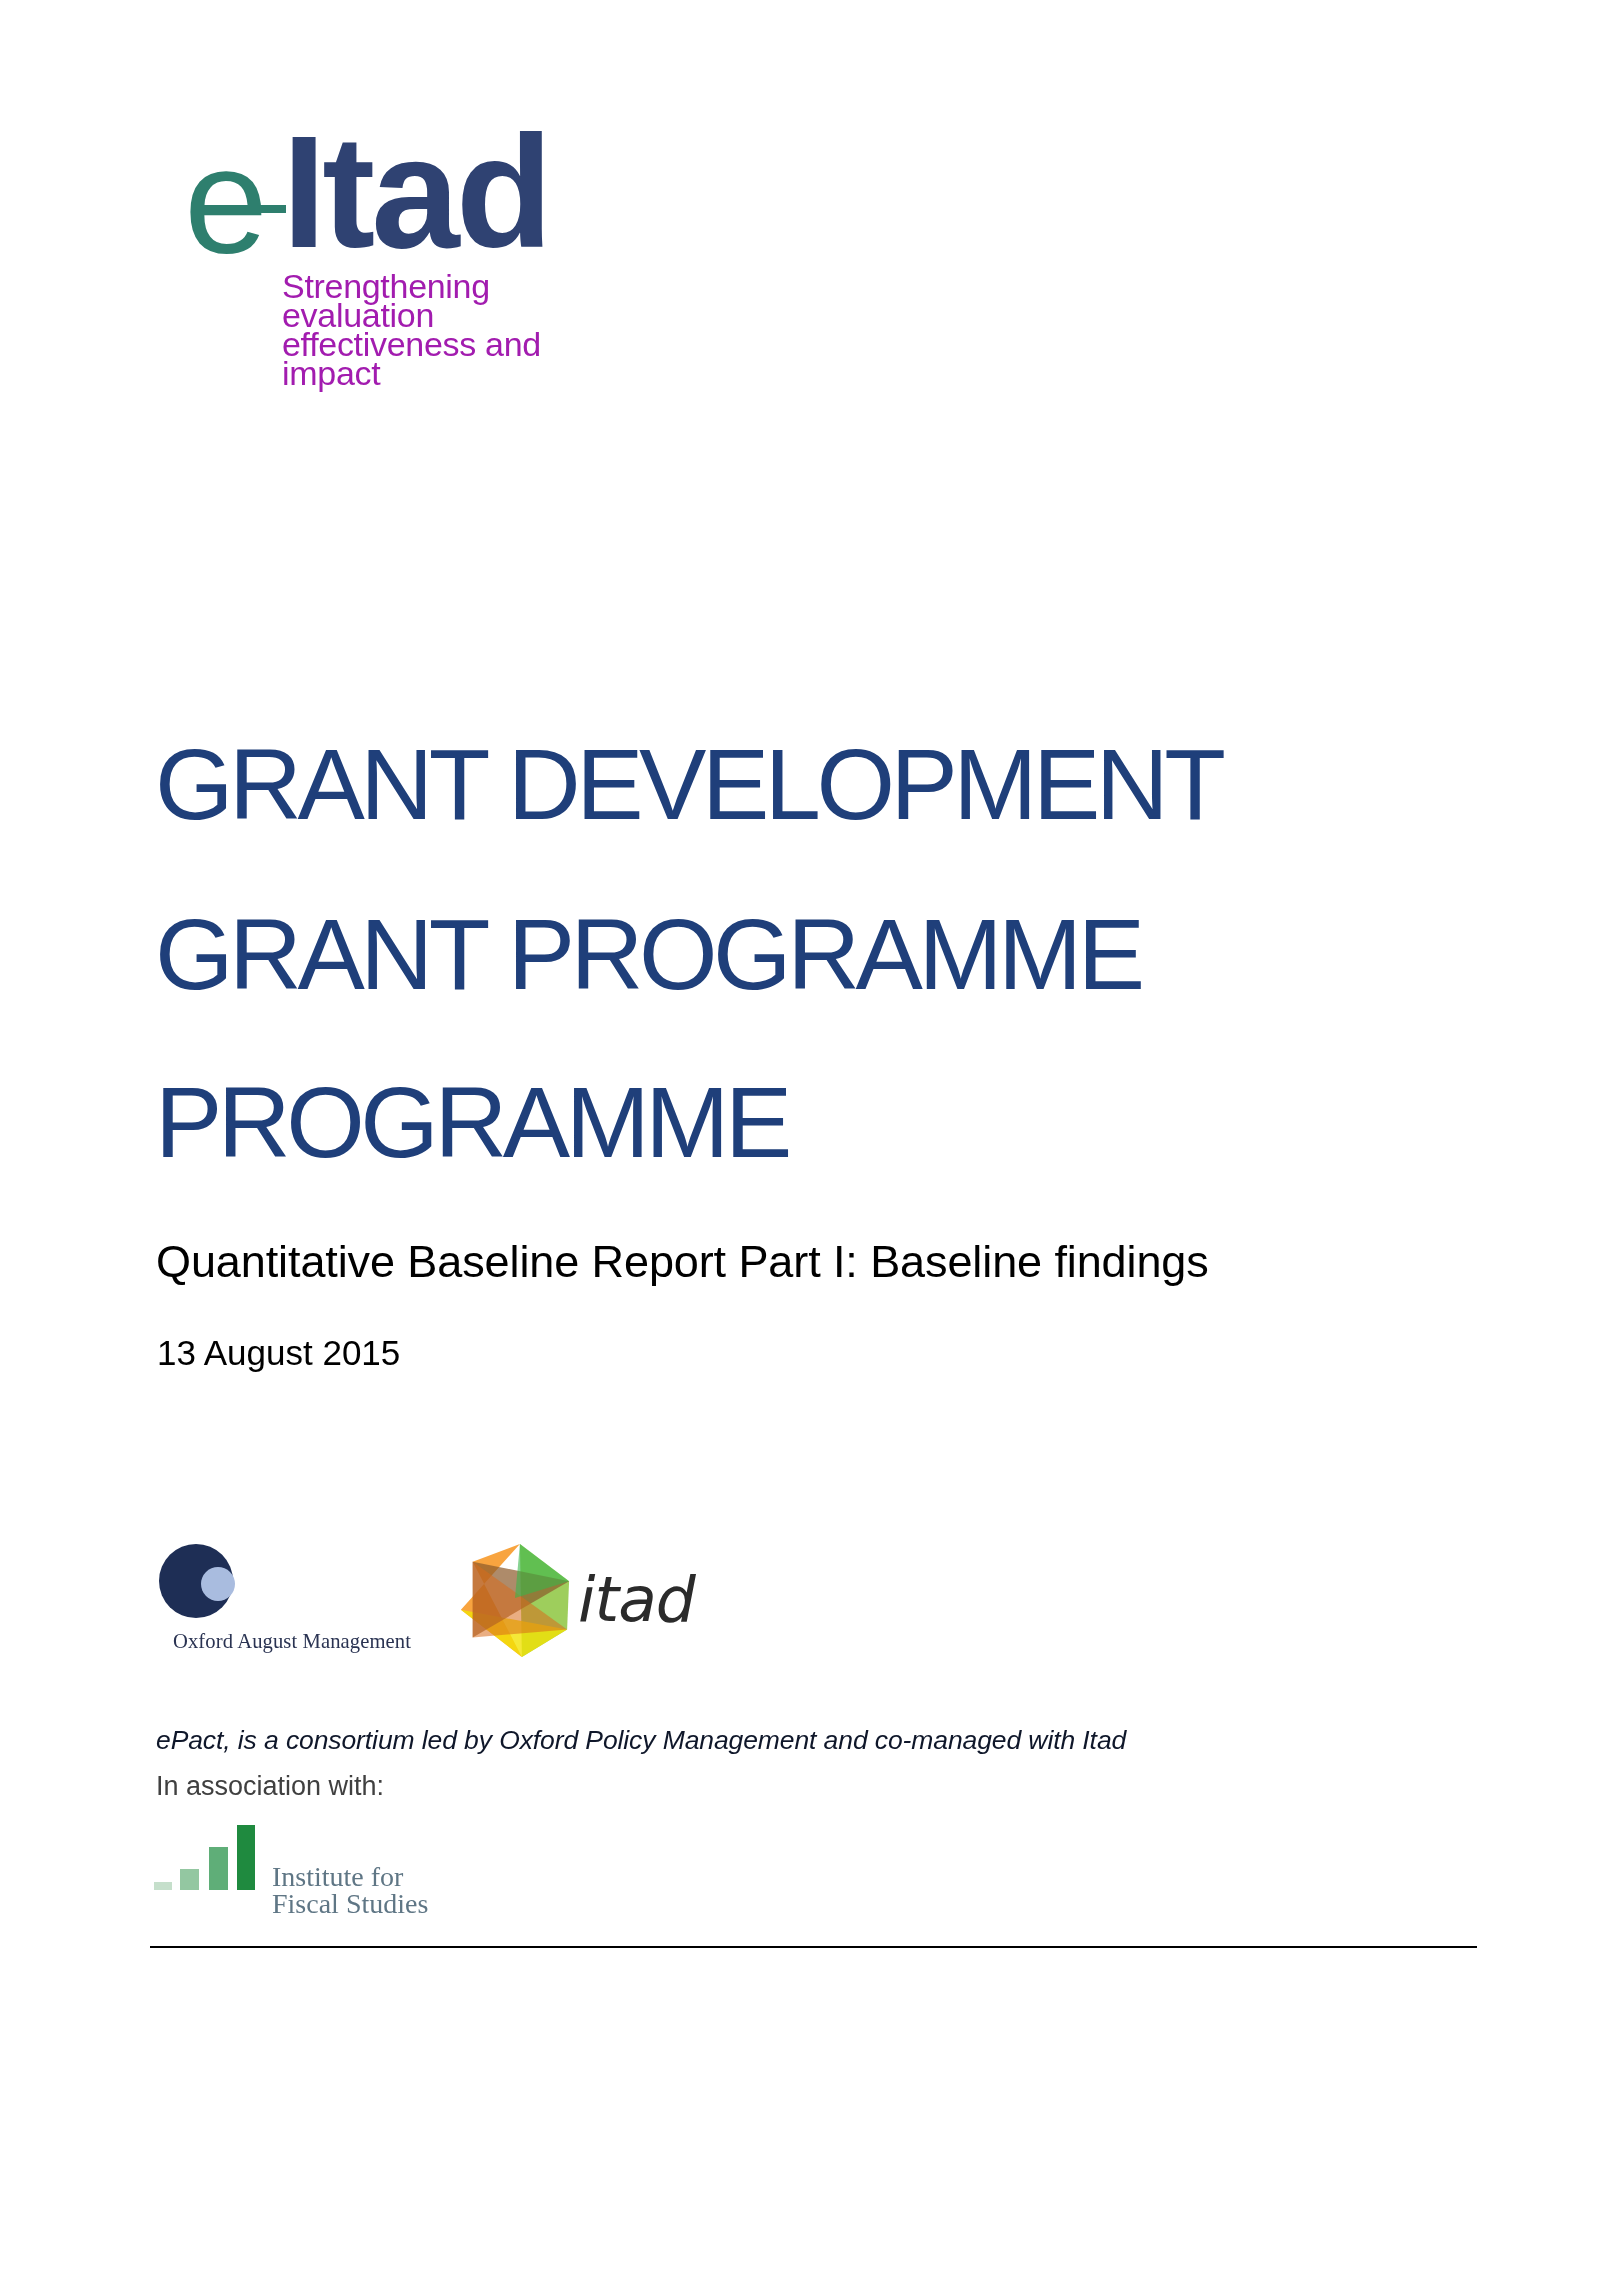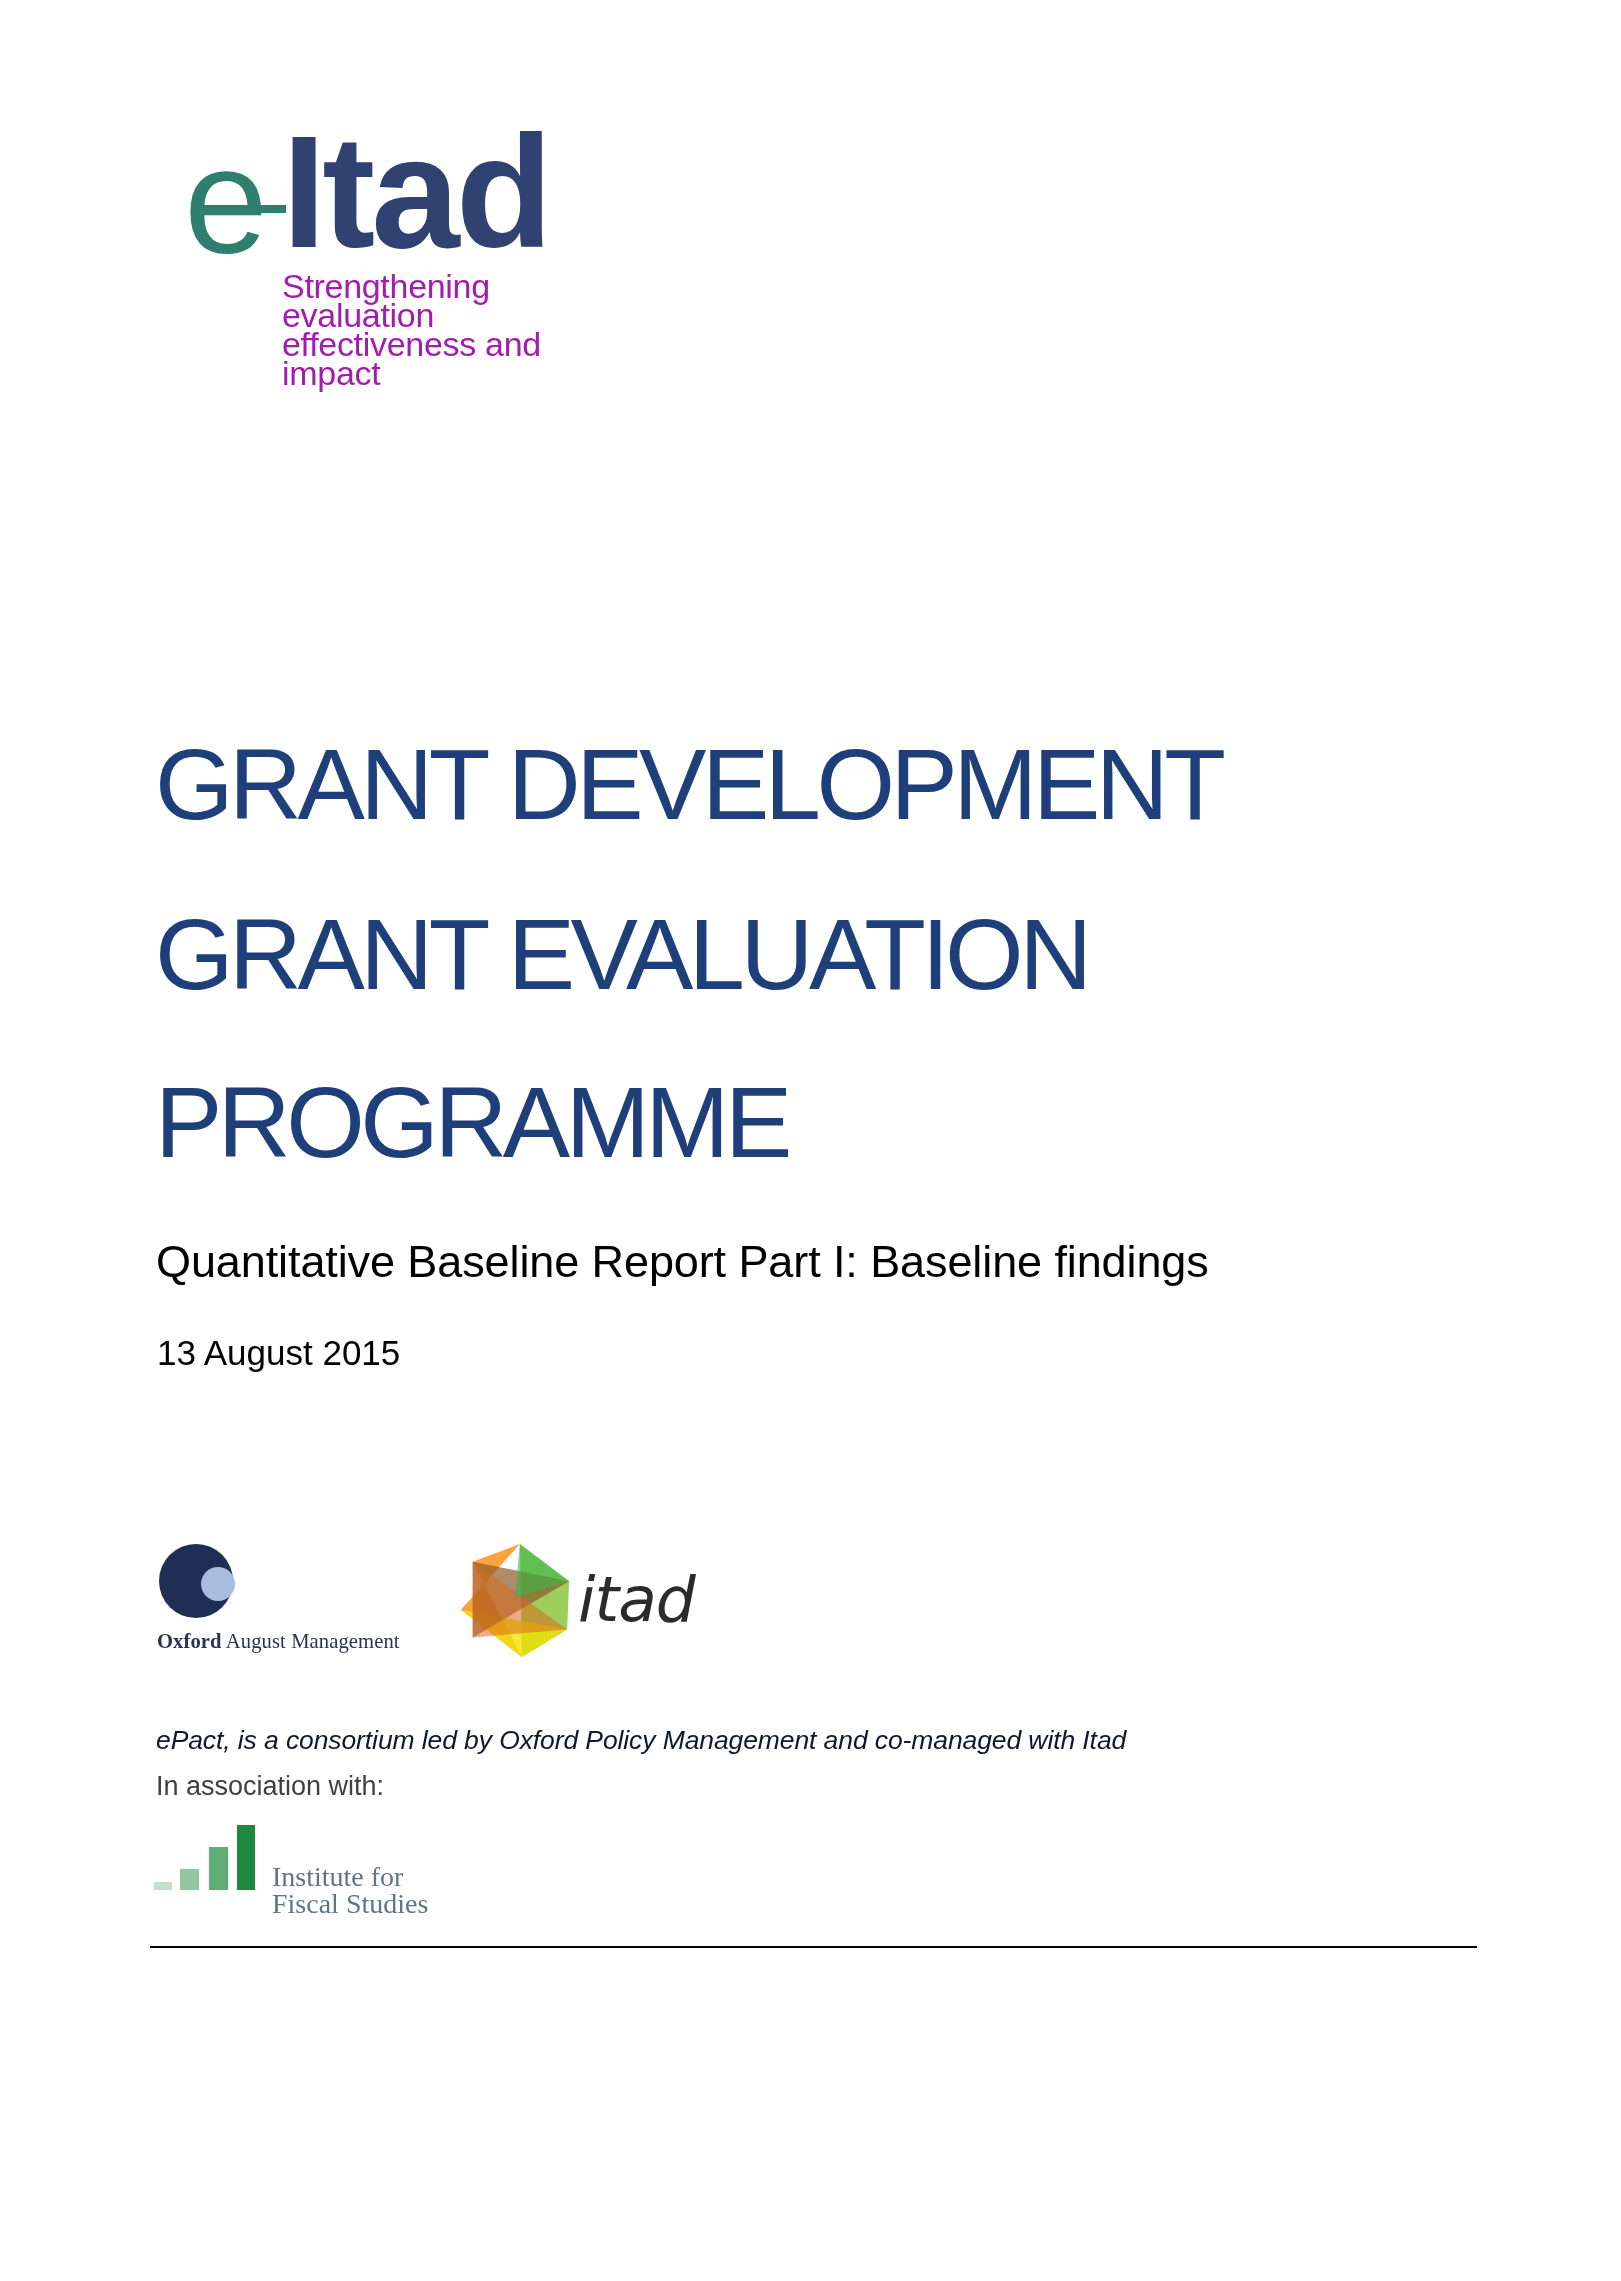--- a/index.html
+++ b/index.html
@@ -20,21 +20,21 @@
   #title-3 { top: 1072px; }
 
   #subtitle { left: 156px; top: 1237px; font-size: 45px; line-height: 49px; color: #000; white-space: nowrap; letter-spacing: -0.1px; }
   #date { left: 157px; top: 1333px; font-size: 35px; line-height: 39px; color: #000; white-space: nowrap; }
 
   
   #opm-logo { left: 155px; top: 1541px; width: 265px; height: 118px; }
   .opm-outer { position: absolute; left: 3.9px; top: 2.9px; width: 74px; height: 74px; border-radius: 50%; background: #1e2e55; }
   .opm-inner { position: absolute; left: 42px; top: 23.5px; width: 34px; height: 34px; border-radius: 50%; background: #a9bcdf; }
   .opm-text { position: absolute; left: 2px; top: 89px; font-family: "Liberation Serif", serif; font-size: 20.6px; line-height: 23.5px; color: #2a3352; white-space: nowrap; letter-spacing: 0.1px; }
-  .opm-text b { font-weight: 700; }
+  .opm-text b { font-weight: 400; margin-left: 16px; }
 
   
   #itad-logo { left: 456px; top: 1539px; width: 255px; height: 123px; }
   #itad-star { position: absolute; left: 0; top: 0; }
   .itad-text { position: absolute; left: 122px; top: 21.6px; font-family: "DejaVu Sans", sans-serif; font-size: 63px; line-height: 78px; color: #2b2b2b; letter-spacing: -1px; font-style: italic; }
 
   #consortium { left: 156px; top: 1725px; font-size: 26.5px; line-height: 31px; color: #0f172a; white-space: nowrap; letter-spacing: -0.1px; font-style: italic; }
   #association { left: 156px; top: 1771px; font-size: 27px; line-height: 31px; color: #404040; white-space: nowrap; }
 
   
@@ -51,21 +51,21 @@
   <span class="epact-e">e</span>
   <span class="epact-bar"></span>
   <span class="epact-pact">Itad</span>
   <div class="epact-tagline">
     <div>Strengthening evaluation</div>
     <div>effectiveness and impact</div>
   </div>
 </div>
 
 <div id="title-1" class="title-line">GRANT DEVELOPMENT</div>
-<div id="title-2" class="title-line">GRANT EVALUATION</div>
+<div id="title-2" class="title-line">GRANT PROGRAMME</div>
 <div id="title-3" class="title-line">PROGRAMME</div>
 
 <div id="subtitle" class="abs">Quantitative Baseline Report Part I: Baseline findings</div>
 <div id="date" class="abs">13 August 2015</div>
 
 <div id="opm-logo" class="abs">
   <div class="opm-outer">
     <div class="opm-inner"></div>
   </div>
   <div class="opm-text"><b>Oxford</b><span> August Management</span></div>

